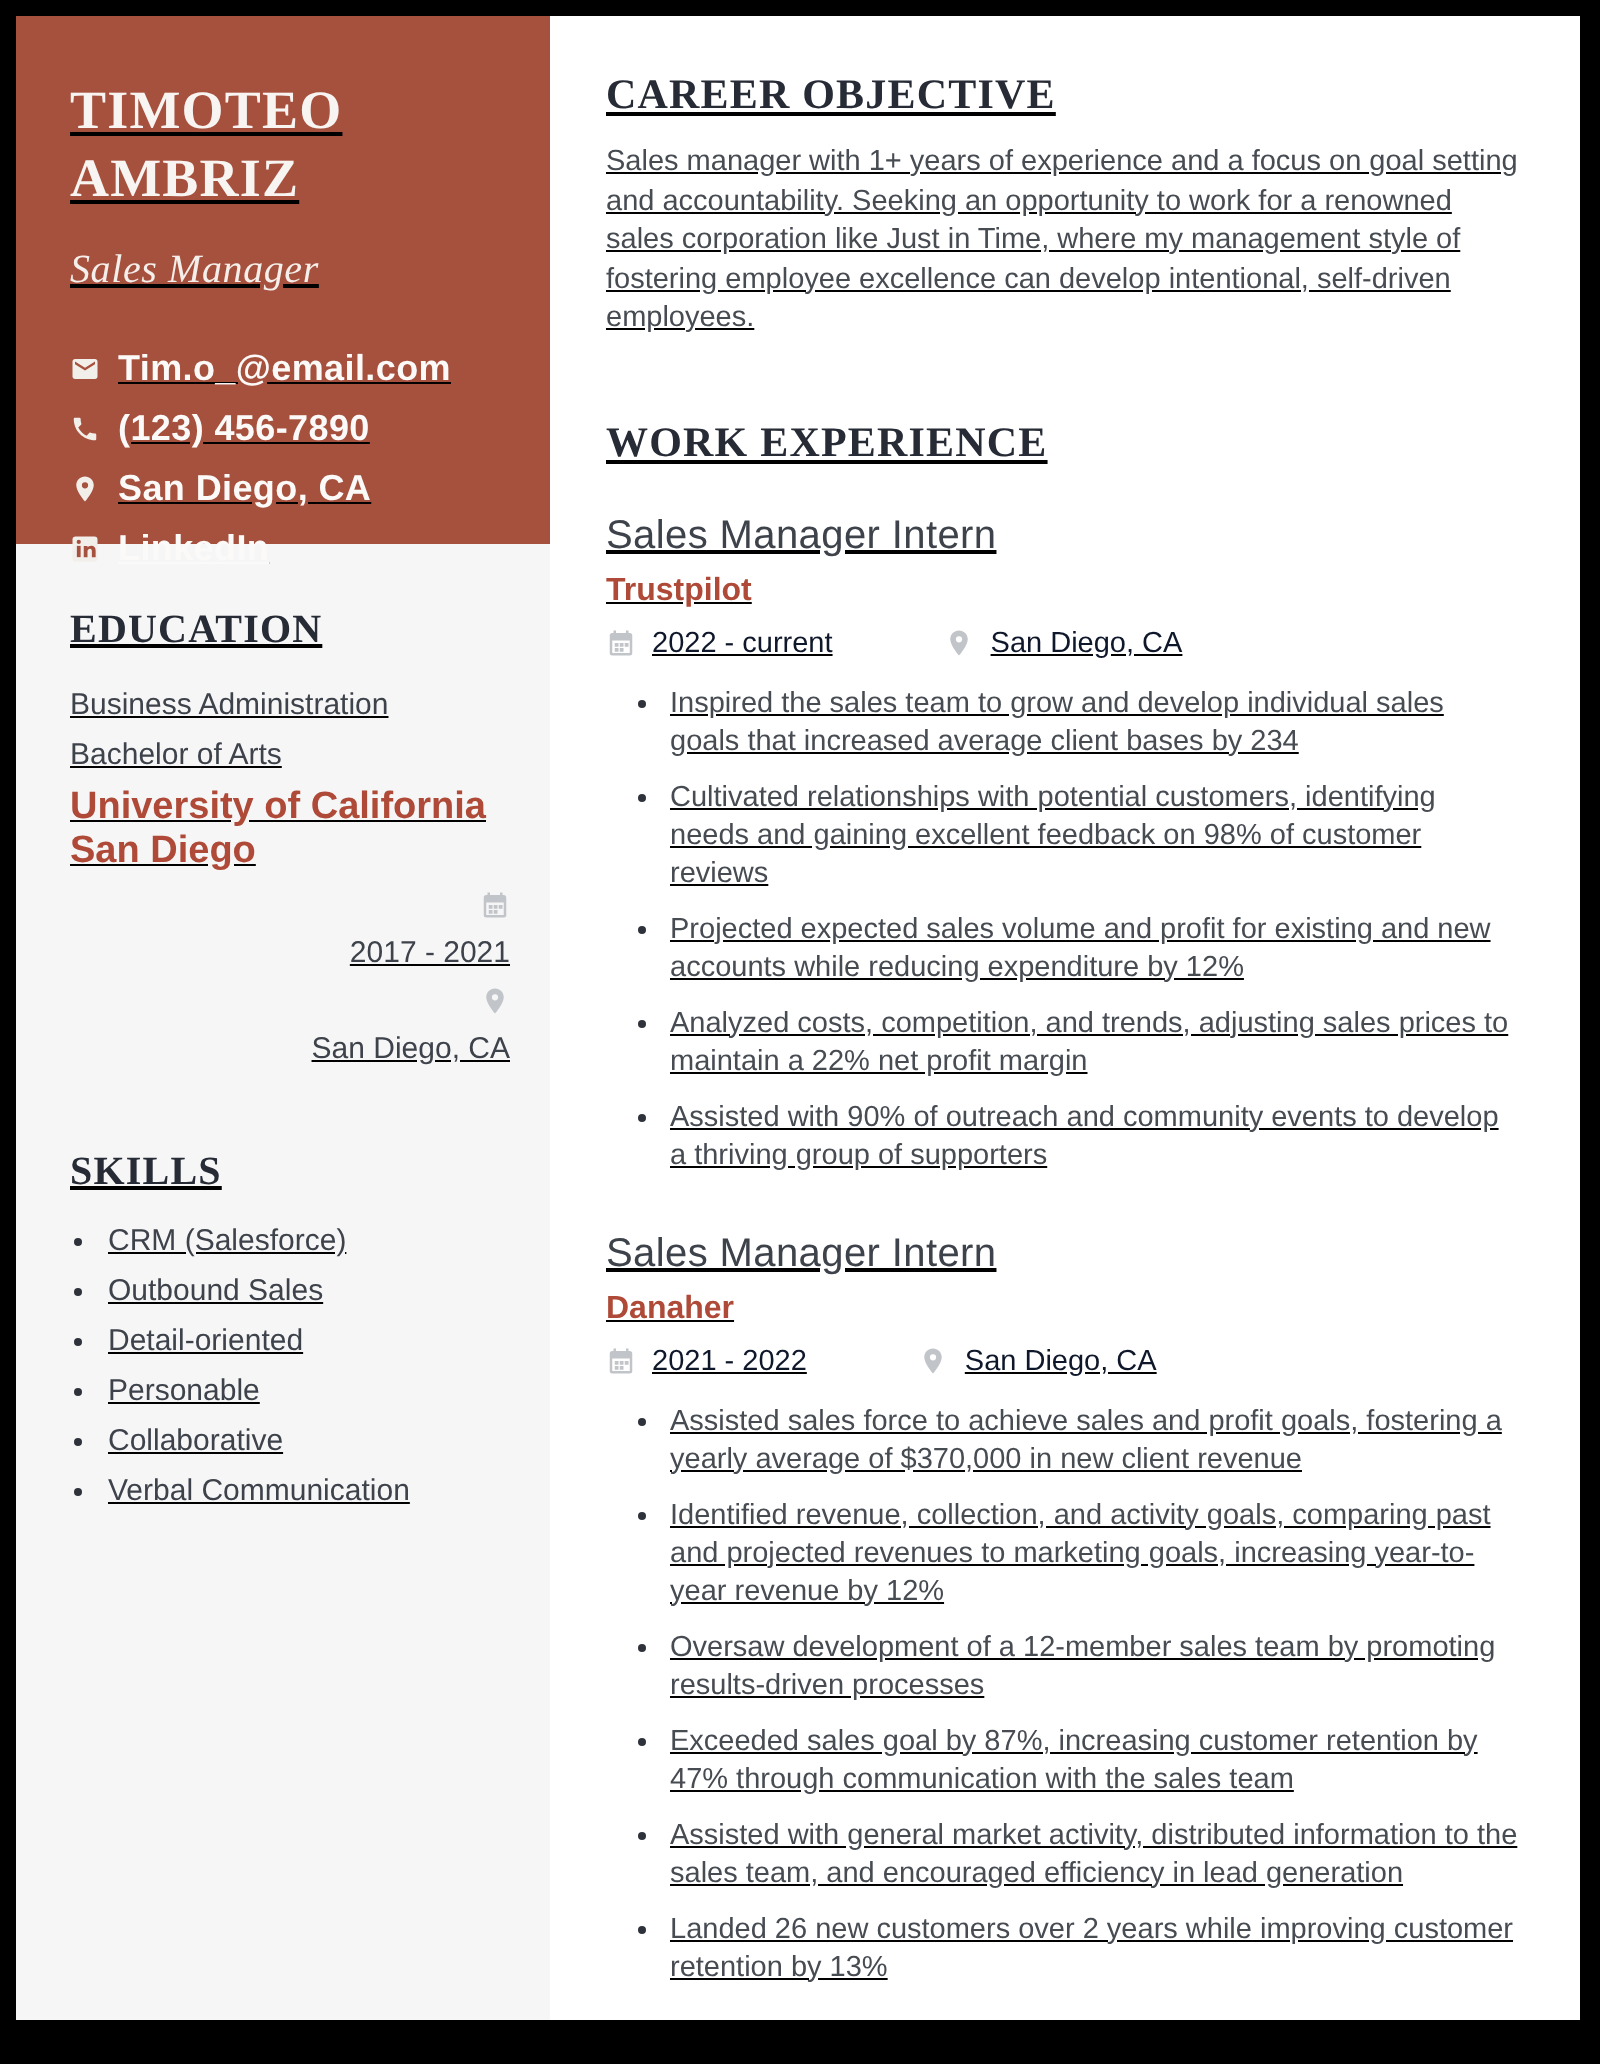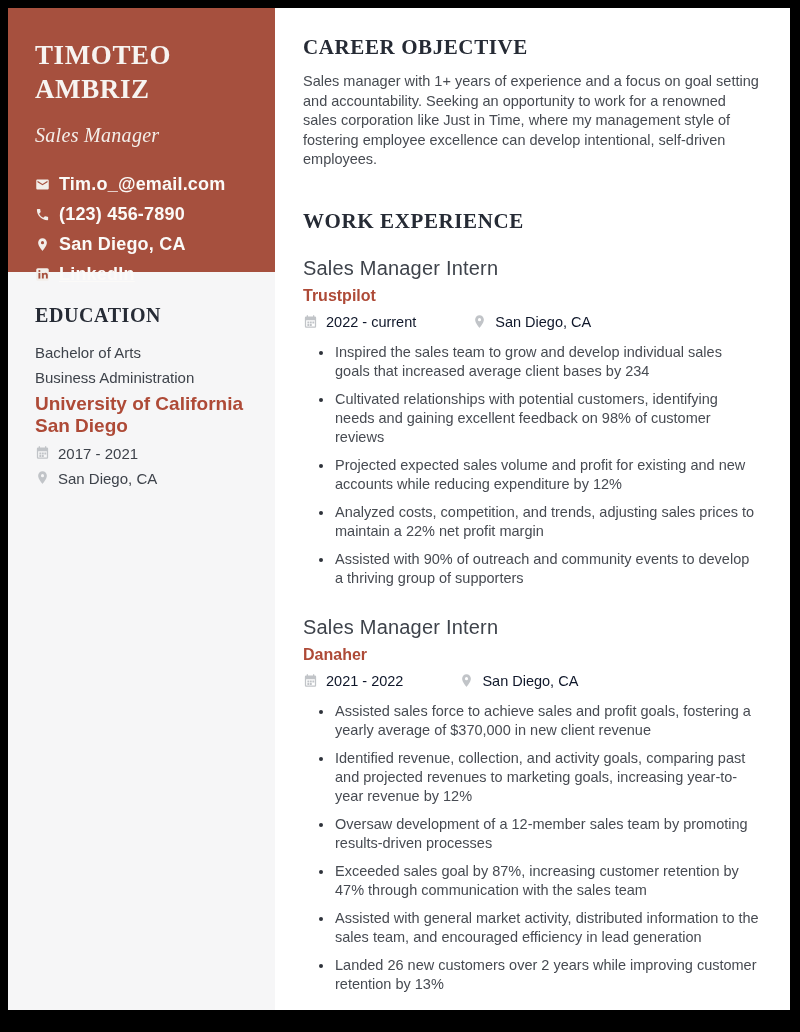--- a/index.html
+++ b/index.html
@@ -1,40 +1,40 @@
 <!DOCTYPE html>
 <html><head>
 <meta charset="utf-8">
 <style>
   * { margin:0; padding:0; box-sizing:border-box; }
   html,body { width:800px; }
   body { font-family:"Liberation Sans", sans-serif; }
 
-  .frame { width:800px; height:1032px; background:#000; padding:8px 10px 22px 8px; }
+  .frame { width:800px; height:1032px; background:#000; padding:8px 10px 22px 8px;text-decoration:underline; }
   .page  { width:100%; height:100%; background:#fff; display:flex; overflow:hidden; }
 
   
   .sidebar { flex:0 0 267px; width:267px; display:flex; flex-direction:column; background:#F6F6F7; }
   .sidebar-header { background:#A6503E; padding:30px 22px 26px 27px; height:264px; }
   .sh-name  { font-family:"Liberation Serif", serif; font-weight:700; font-size:27px; line-height:1.27;
               letter-spacing:.6px; color:#F7F4F1; max-width:190px; }
   .sh-title { font-family:"Liberation Serif", serif; font-style:italic; font-size:20px; color:#F4EFEA;
               margin-top:17px; letter-spacing:.3px; }
   .contact  { margin-top:27px; }
   .contact-row { display:flex; align-items:center; gap:9px; margin-bottom:9px;
                  color:#FBFAF8; font-size:18px; font-weight:700; letter-spacing:.2px; }
   .contact-row a { color:#FBFAF8; text-decoration:underline; }
   .cicon { width:15px; height:15px; flex:0 0 15px; display:block; }
 
   .sidebar-body { flex:1; padding:32px 20px 0 27px; }
   .side-heading { font-family:"Liberation Serif", serif; font-weight:700; font-size:20px;
                   color:#262B35; letter-spacing:.6px; }
   .edu-line   { font-size:15px; color:#3E434B; line-height:25px; }
   .edu-school { font-size:19px; font-weight:700; color:#AE4A37; line-height:22px; margin:3px 0 8px; }
-  .meta-row   { display:flex; align-items:flex-start; gap:8px; font-size:15px; color:#3E434B; margin-bottom:8px; }
+  .meta-row   { display:flex; align-items:flex-end; gap:8px; font-size:15px; color:#3E434B; margin-bottom:8px;flex-direction:column; }
   .gicon { width:15px; height:15px; flex:0 0 15px; display:block; }
   .edu-block { margin-top:13px; }
   .skills-section { margin-top:42px; }
   .skills-list { margin:14px 0 0 0; padding-left:17px; list-style:disc; }
   .skills-list li { font-size:15px; color:#3E434B; margin-bottom:8px; padding-left:2px; }
   .skills-list li::marker { color:#2E323A; }
 
   
   .main { flex:1; background:#fff; padding:27px 30px 0 28px; }
   .main-heading { font-family:"Liberation Serif", serif; font-weight:700; font-size:21px;
@@ -89,38 +89,49 @@
             </svg>
             <a href="#">LinkedIn</a>
           </div>
         </div>
       </div>
 
       <div class="sidebar-body">
         <section>
           <h2 class="side-heading">EDUCATION</h2>
           <div class="edu-block">
+            <div class="edu-line">Business Administration</div>
             <div class="edu-line">Bachelor of Arts</div>
-            <div class="edu-line">Business Administration</div>
             <div class="edu-school">University of California San Diego</div>
             <div class="meta-row">
               <svg class="gicon" viewBox="0 0 24 24">
                 <path fill="#C1C4C8" d="M19 4h-1V2h-2v2H8V2H6v2H5a2 2 0 0 0-2 2v14a2 2 0 0 0 2 2h14a2 2 0 0 0 2-2V6a2 2 0 0 0-2-2zm0 16H5V10h14v10zM7 12h3v3H7zm4 0h3v3h-3zm4 0h3v3h-3zM7 16h3v3H7zm4 0h3v3h-3z"></path>
               </svg>
               <span>2017 - 2021</span>
             </div>
             <div class="meta-row">
               <svg class="gicon" viewBox="0 0 24 24">
                 <path fill="#C1C4C8" d="M12 2C8.13 2 5 5.13 5 9c0 5.25 7 13 7 13s7-7.75 7-13c0-3.87-3.13-7-7-7zm0 9.5A2.5 2.5 0 1 1 12 6.5a2.5 2.5 0 0 1 0 5z"></path>
               </svg>
               <span>San Diego, CA</span>
             </div>
           </div>
         </section>
 
+        <section class="skills-section">
+          <h2 class="side-heading">SKILLS</h2>
+          <ul class="skills-list">
+            <li>CRM (Salesforce)</li>
+            <li>Outbound Sales</li>
+            <li>Detail-oriented</li>
+            <li>Personable</li>
+            <li>Collaborative</li>
+            <li>Verbal Communication</li>
+          </ul>
+        </section>
       </div>
     </aside>
 
     <main class="main">
       <section>
         <h2 class="main-heading">CAREER OBJECTIVE</h2>
         <p class="objective-text">Sales manager with 1+ years of experience and a focus on goal setting and accountability. Seeking an opportunity to work for a renowned sales corporation like Just in Time, where my management style of fostering employee excellence can develop intentional, self-driven employees.</p>
       </section>
 
       <section class="work-section">

